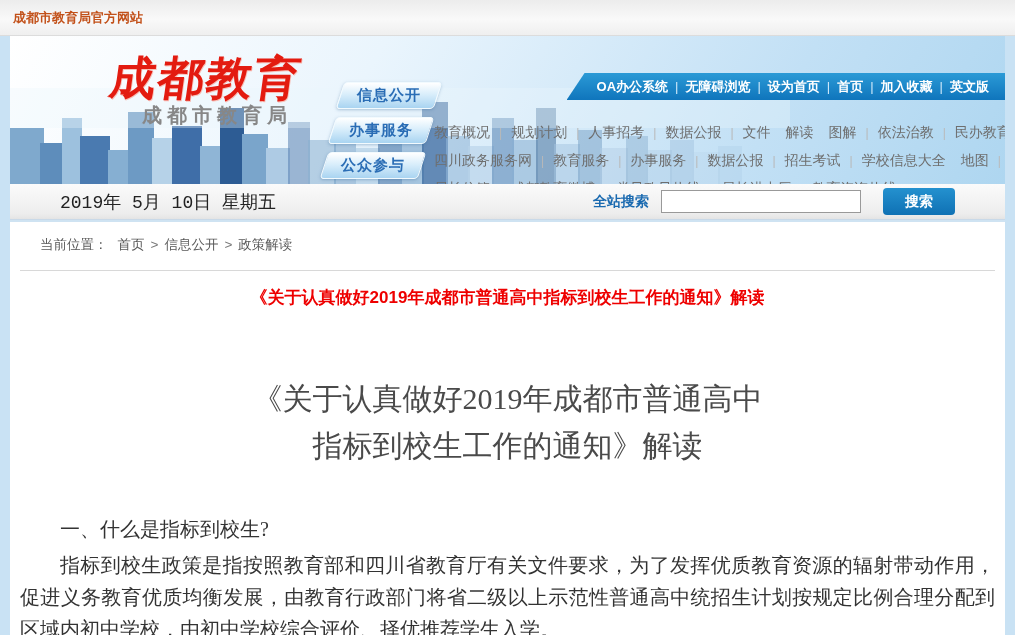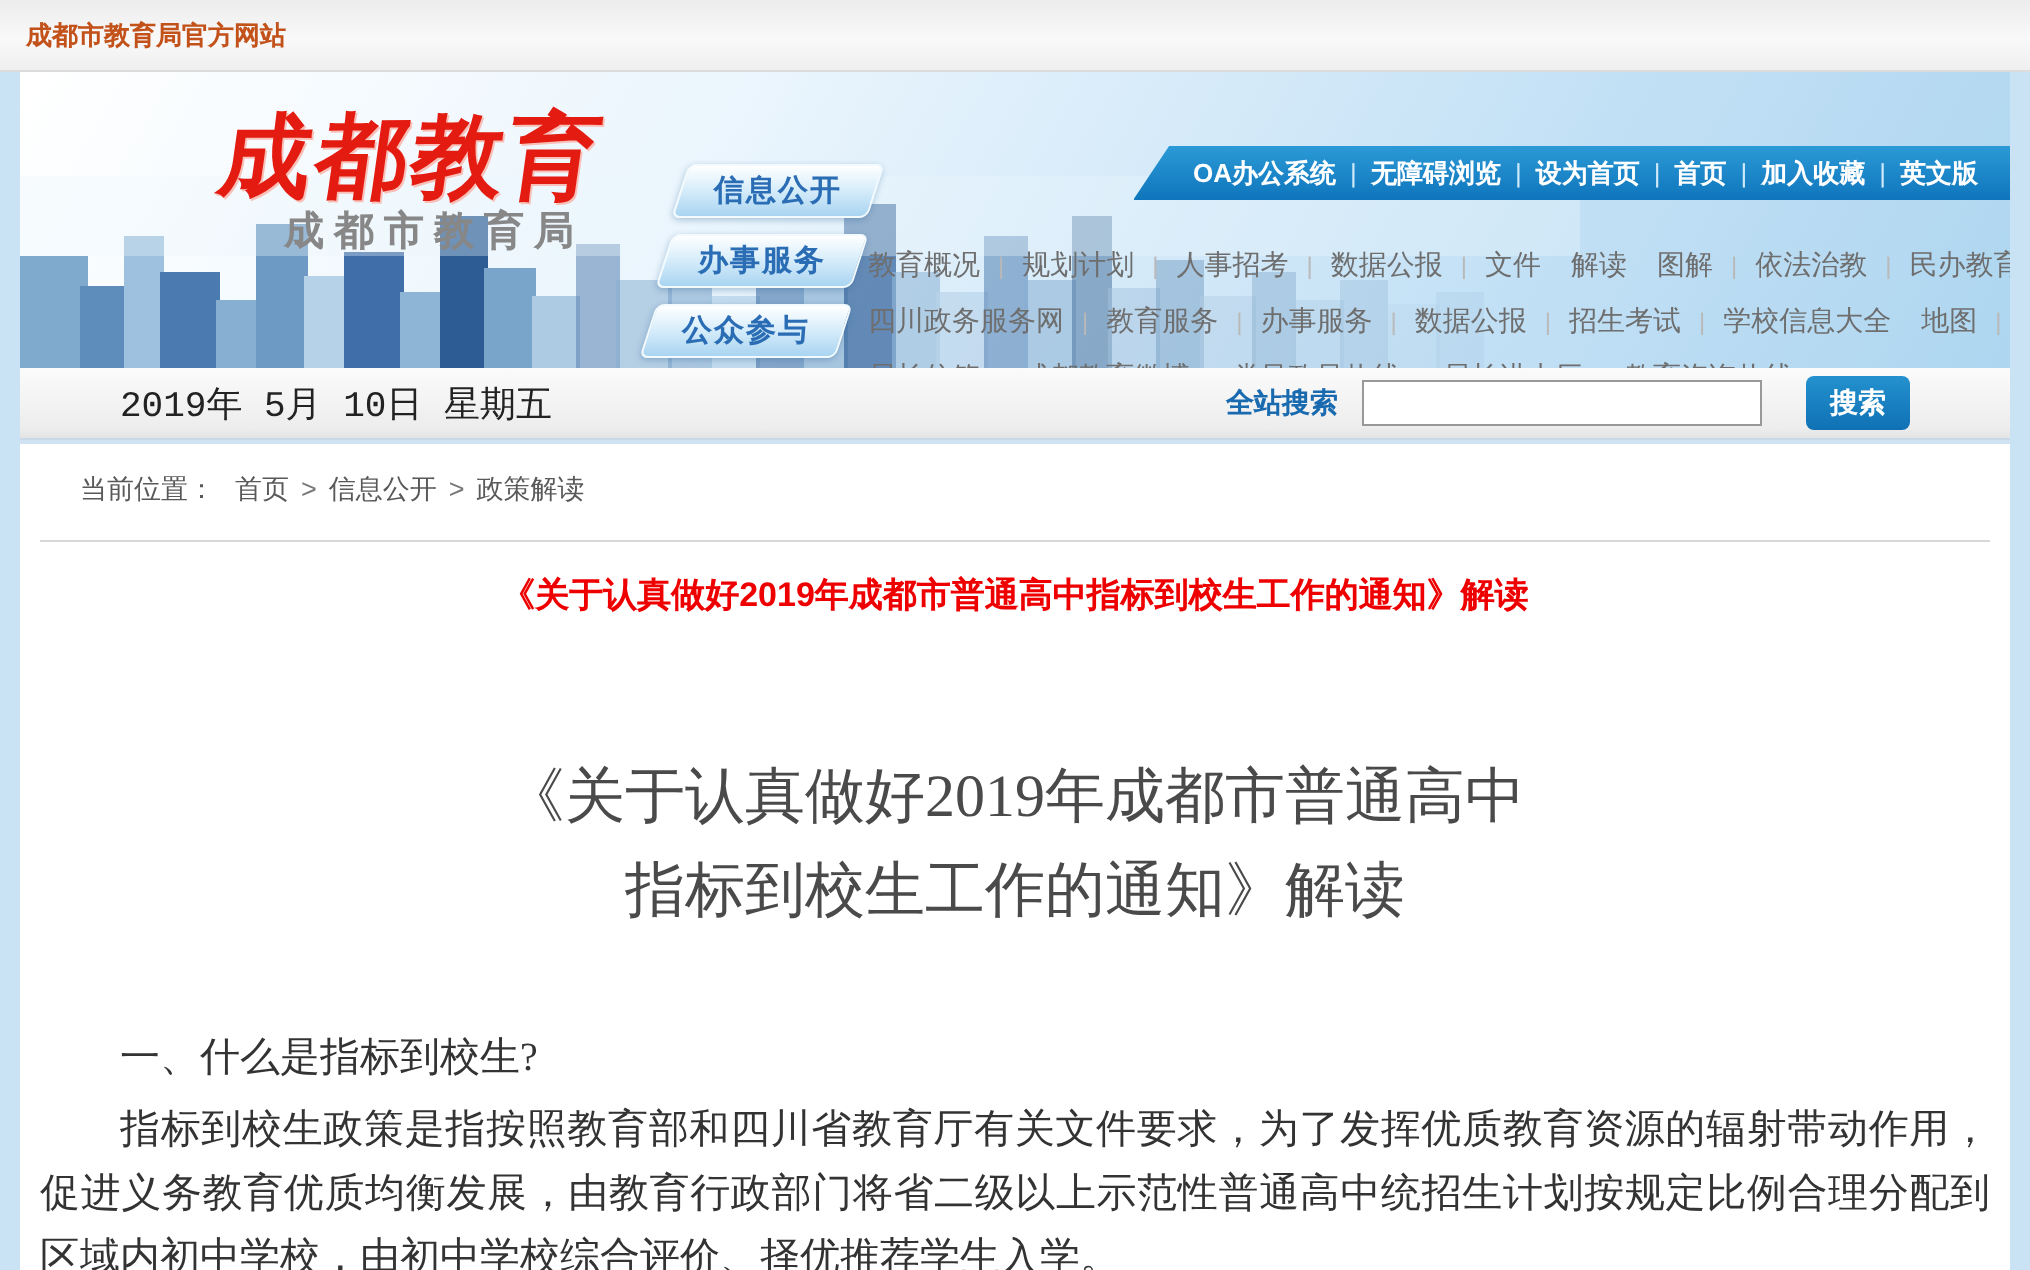--- a/index.html
+++ b/index.html
@@ -82,21 +82,21 @@
   }
   .date-text { margin-left:50px; font-family:Liberation Mono, monospace; font-size:18px; color:#222; }
   .date-bar .spacer { flex:1; }
   .search-label { color:#1a6ab0; font-weight:bold; font-size:14px; margin-right:12px; }
   .search-input {
     width:200px; height:23px; border:1px solid #999; background:#fff;
     font-size:13px; padding:0 5px; outline:none;
   }
   .search-btn {
     margin-left:22px; margin-right:50px;
-    width:52px; height:27px; border:none; border-radius:4px;
+    width:72px; height:27px; border:none; border-radius:4px;
     background:linear-gradient(180deg,#2491cf 0%,#0f71b4 100%);
     color:#fff; font-weight:bold; font-size:14px; cursor:pointer;font-family:Liberation Serif, serif;
   }
 
   
   .breadcrumb {
     height:50px; display:flex; align-items:center;
     padding-left:30px; background:#fff;
     font-size:13.5px; color:#595959;
   }

